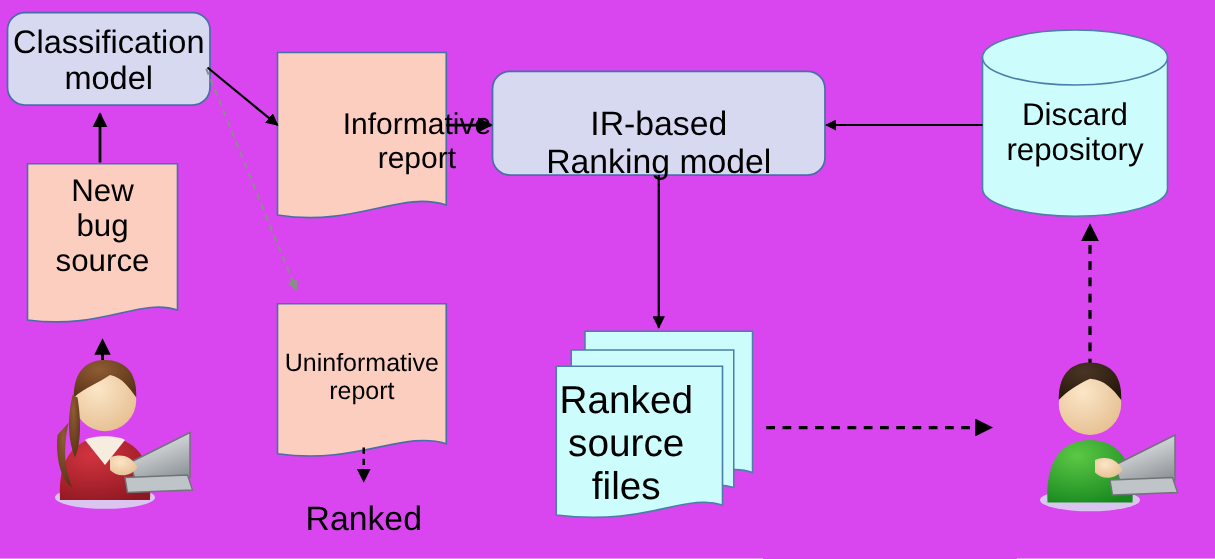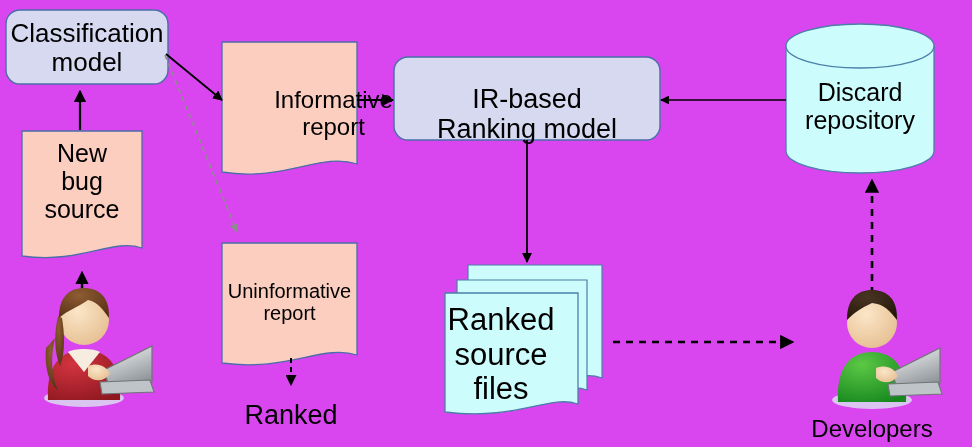--- a/index.html
+++ b/index.html
@@ -181,17 +181,16 @@
 Ranking model</div>
 
   <div class="node-label" style="left:445px; top:303px; width:112px; font-size:31px;">Ranked
 source
 files</div>
 
   <div class="node-label" style="left:783px; top:78px; width:154px; font-size:25px;">Discard
 repository</div>
 
 
-  <div class="plain-label" style="left:797px; top:415px; width:150px; font-size:24px;">Developers</div>
 
   <div class="plain-label" style="left:226px; top:400px; width:130px; font-size:27px;">Ranked</div>
 
 </div>
 
 </body></html>

